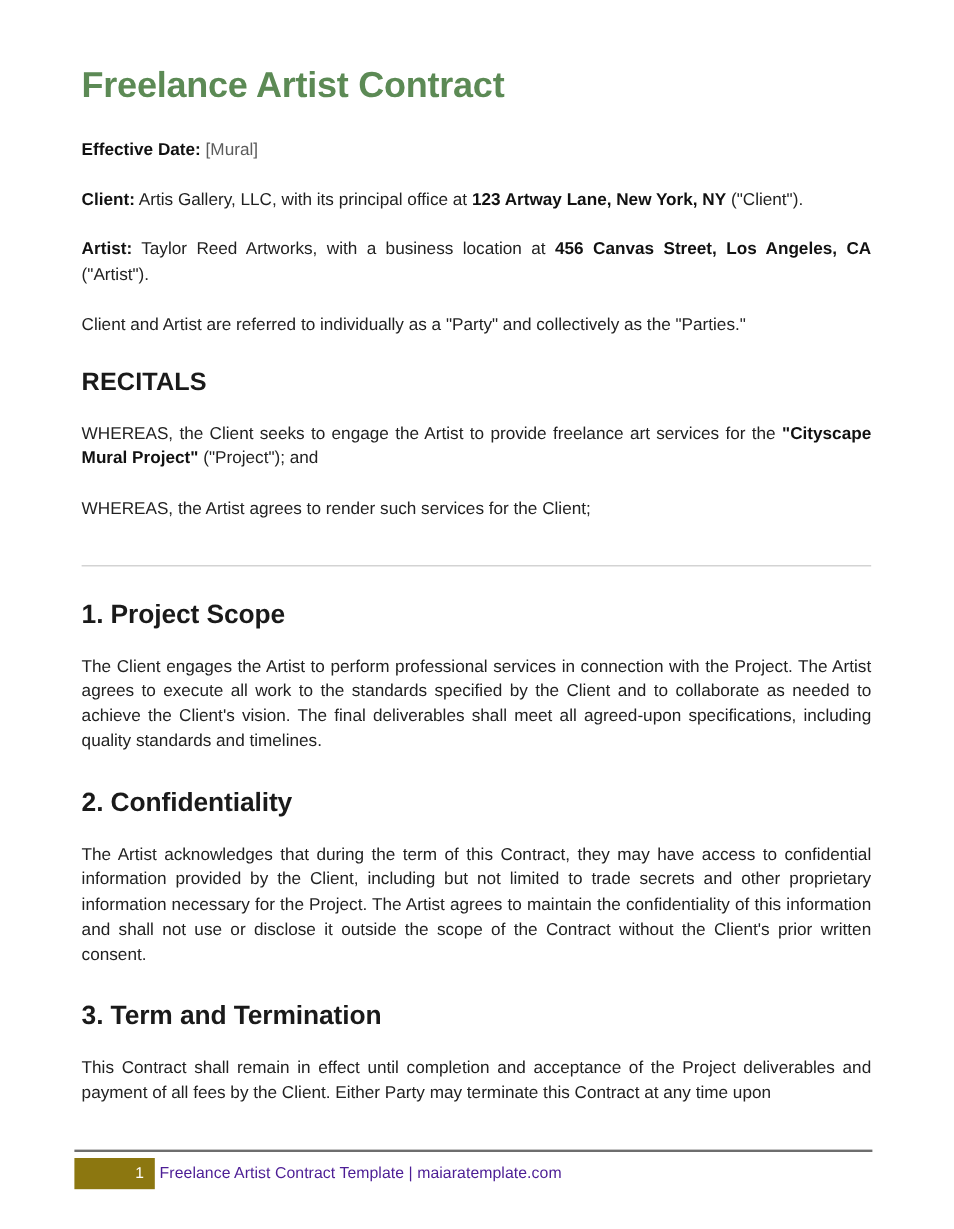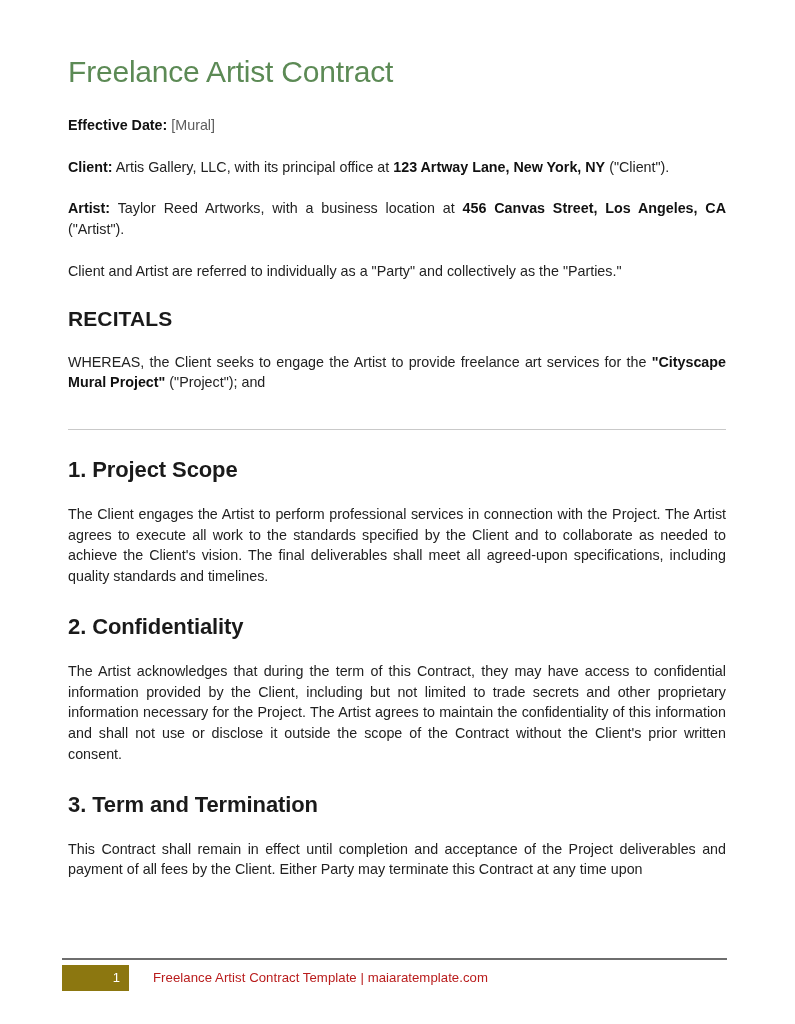--- a/index.html
+++ b/index.html
@@ -27,21 +27,21 @@
   .content {
     position: absolute;
     left: 68px;
     top: 0;
     width: 658px;
   }
 
   
   .doc-title {
     font-size: 30px;
-    font-weight: normal;
+    font-weight: bold;
     color: #5c8a55;
     letter-spacing: -0.2px;
     margin: 0;
     padding-top: 55px;
     line-height: 1.1;
   }
 
   
   .para {
     font-size: 14.3px;
@@ -118,24 +118,24 @@
     display: flex;
     align-items: center;
     justify-content: flex-end;
     padding-right: 9px;
     box-sizing: border-box;
     font-size: 13px;
     font-weight: normal;
   }
   .footer-text {
     font-size: 13.2px;
-    color: #b91c1c;
+    color: #4c1d95;
     display: flex;
     align-items: center;
-    padding-left: 24px;
+    padding-left: 4px;
     letter-spacing: 0.05px;
   }
 </style>
 </head>
 <body>
 
 <div class="page">
 
   <div class="content">
 
@@ -155,20 +155,21 @@
     </p>
 
     <p class="para">Client and Artist are referred to individually as a "Party" and collectively as the "Parties."</p>
 
     <h2 class="h-recitals">RECITALS</h2>
 
     <p class="para">
       <span>WHEREAS, the Client seeks to engage the Artist to provide freelance art services for the </span><b>"Cityscape Mural Project"</b><span> ("Project"); and</span>
     </p>
 
+    <p class="para">WHEREAS, the Artist agrees to render such services for the Client;</p>
 
 
     <div class="divider-wrap">
       <hr class="divider">
     </div>
 
     <h3 class="h-section">1. Project Scope</h3>
     <p class="para">The Client engages the Artist to perform professional services in connection with the Project. The Artist agrees to execute all work to the standards specified by the Client and to collaborate as needed to achieve the Client's vision. The final deliverables shall meet all agreed-upon specifications, including quality standards and timelines.</p>
 
     <h3 class="h-section">2. Confidentiality</h3>

